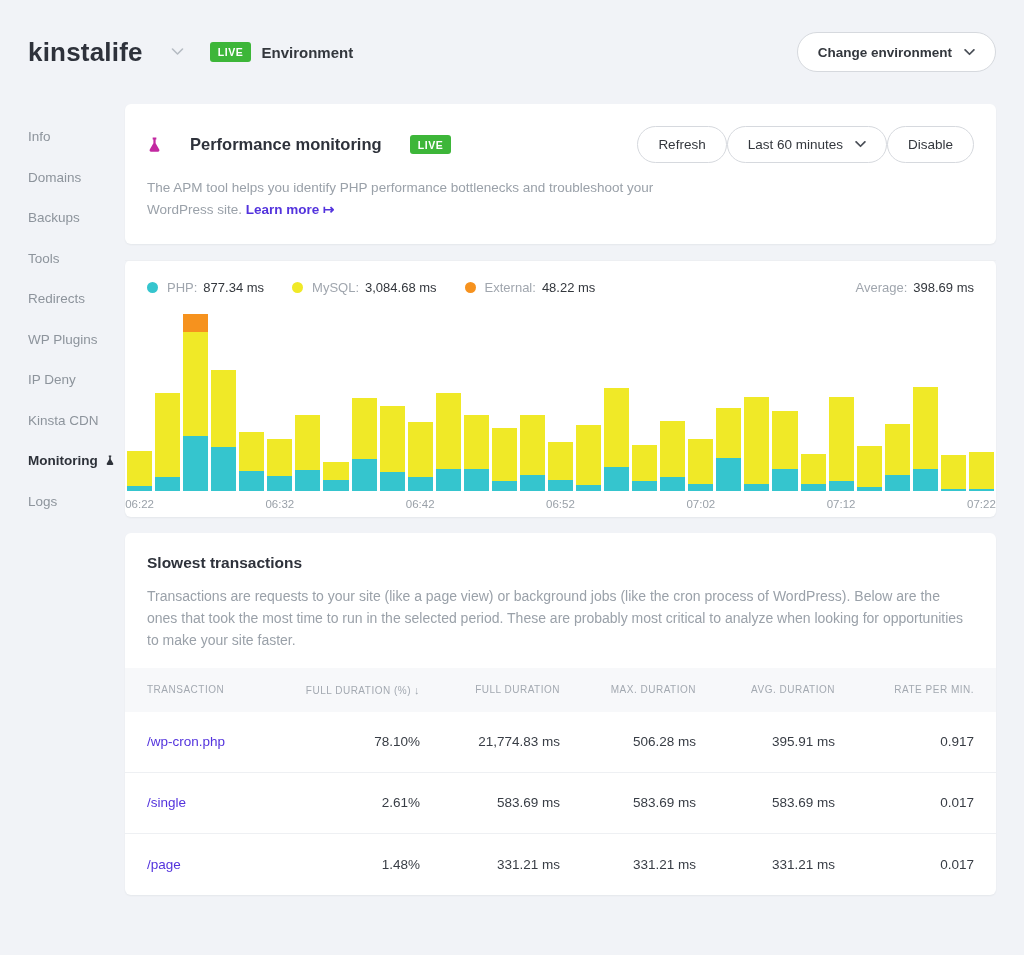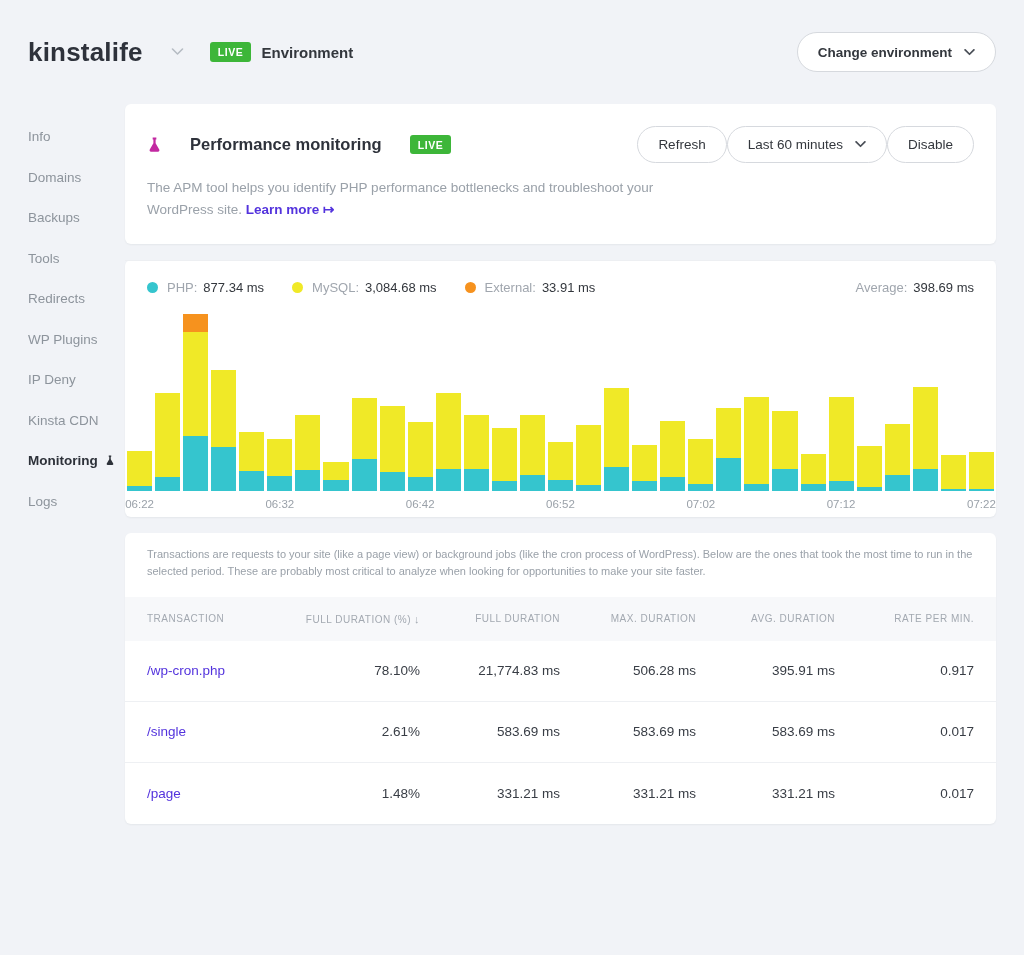--- a/index.html
+++ b/index.html
@@ -66,21 +66,21 @@
   .seg { width:100%; }
   .axis { display:flex; gap:3px; margin-top:7px; height:15px; }
   .tick { flex:1; position:relative; }
   .tick span {
     position:absolute; left:50%; transform:translateX(-50%);
     font-size:11.5px; color:#9aa1a9; white-space:nowrap;
   }
   
   .card-slow { padding-bottom:0; overflow:hidden; }
   .card-slow .sec-title { padding-bottom:0; }
-  .slow-desc { padding:13px 22px 0; font-size:11px; color:#9aa1a9; line-height:1.6; }
+  .slow-desc { padding:13px 22px 0; font-size:14px; color:#9aa1a9; line-height:1.6; }
   .ttable { margin-top:16px; }
   .thead, .trow {
     display:grid;
     grid-template-columns:1fr 150px 140px 136px 139px 139px;
     padding:0 22px; align-items:center;
   }
   .thead { background:#f7f8fa; height:44px; }
   .th {
     font-size:10px; color:#a3a9b1; letter-spacing:.5px; text-align:right;
     text-transform:uppercase; white-space:nowrap;
@@ -200,21 +200,21 @@
           <span class="legend-value">877.34 ms</span>
         </span>
         <span class="legend-item">
           <span class="legend-dot" style="background: rgb(240, 233, 39);"></span>
           <span class="legend-label">MySQL:</span>
           <span class="legend-value">3,084.68 ms</span>
         </span>
         <span class="legend-item">
           <span class="legend-dot" style="background: rgb(246, 146, 30);"></span>
           <span class="legend-label">External:</span>
-          <span class="legend-value">33.91 ms</span>
+          <span class="legend-value">48.22 ms</span>
         </span>
         <span class="legend-item legend-avg">
           <span class="legend-label">Average:</span>
           <span class="legend-value">398.69 ms</span>
         </span>
       </div>
       <div class="chart-wrap">
         <div class="bars">
             <div class="bar">
               <div class="seg" style="height: 35px; background: rgb(240, 233, 39);"></div>
@@ -386,20 +386,21 @@
             <div class="tick"></div>
             <div class="tick"></div>
             <div class="tick">
               <span>07:22</span>
             </div>
           </div>
       </div>
     </div>
 
     <div class="card card-slow">
+      <div class="sec-title">Slowest transactions</div>
       <div class="slow-desc">Transactions are requests to your site (like a page view) or background jobs (like the cron process of WordPress). Below are the ones that took the most time to run in the selected period. These are probably most critical to analyze when looking for opportunities to make your site faster.</div>
       <div class="ttable">
         <div class="thead">
           <span class="th">TRANSACTION</span>
           <span class="th">
             <span>FULL DURATION (%)</span><span class="sort">↓</span>
           </span>
           <span class="th">FULL DURATION</span>
           <span class="th">MAX. DURATION</span>
           <span class="th">AVG. DURATION</span>

